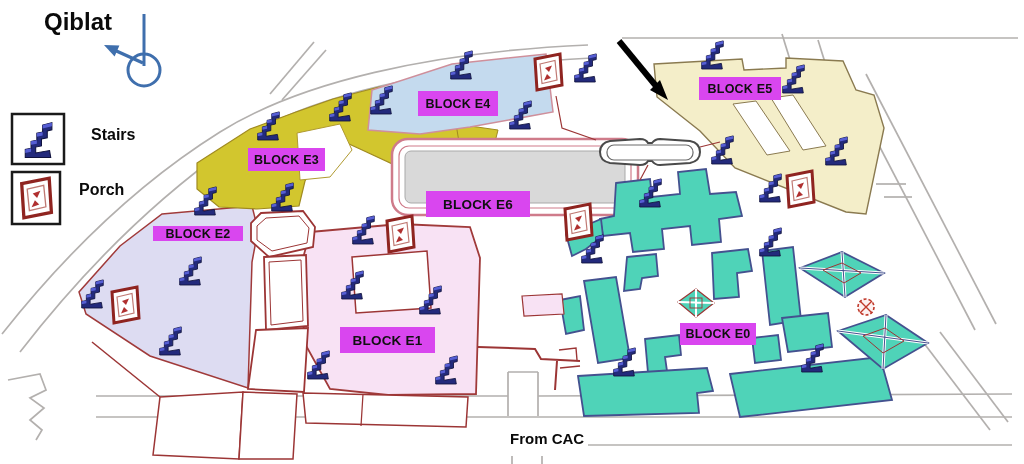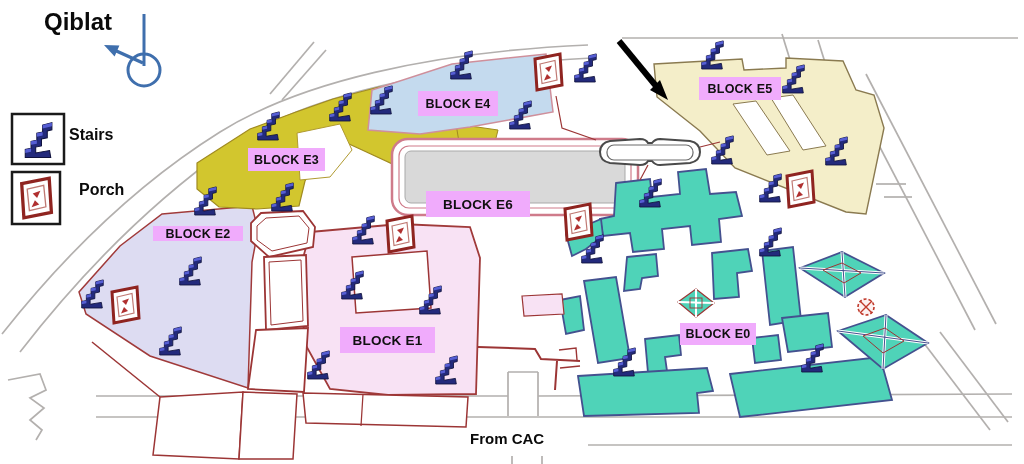--- a/index.html
+++ b/index.html
@@ -1,25 +1,25 @@
 <!DOCTYPE html>
 <html><head>
 <meta charset="utf-8">
 <style>
   html,body{margin:0;padding:0;background:#fff;}
   .stage{position:relative;width:1024px;height:464px;background:#ffffff;overflow:hidden;
          font-family:"Liberation Sans",sans-serif;}
   .stage svg.map{position:absolute;left:0;top:0;}
   .map-text{position:absolute;font-weight:bold;color:#0a0a0a;white-space:nowrap;}
   .txt-qiblat{left:44px;top:8px;font-size:24px;}
-  .txt-stairs{left:69px;top:126px;font-size:16px;}
+  .txt-stairs{left:91px;top:126px;font-size:16px;}
   .txt-lift{left:79px;top:181px;font-size:16px;}
   .txt-porch{left:566px;top:104px;font-size:16px;}
-  .txt-cac{left:470px;top:430px;font-size:15px;}
-  .block-label{position:absolute;background:#f0abfc;display:flex;align-items:center;justify-content:center;
+  .txt-cac{left:510px;top:430px;font-size:15px;}
+  .block-label{position:absolute;background:#d946ef;display:flex;align-items:center;justify-content:center;
                font-weight:bold;font-size:12.5px;color:#101010;letter-spacing:.2px;}
   .marker{position:absolute;transform:translate(-50%,-50%);pointer-events:none;}
   .marker svg{display:block;}
 </style>
 </head>
 <body>
 
 <div class="stage">
 
 <svg class="map" width="1024" height="464" viewBox="0 0 1024 464">

